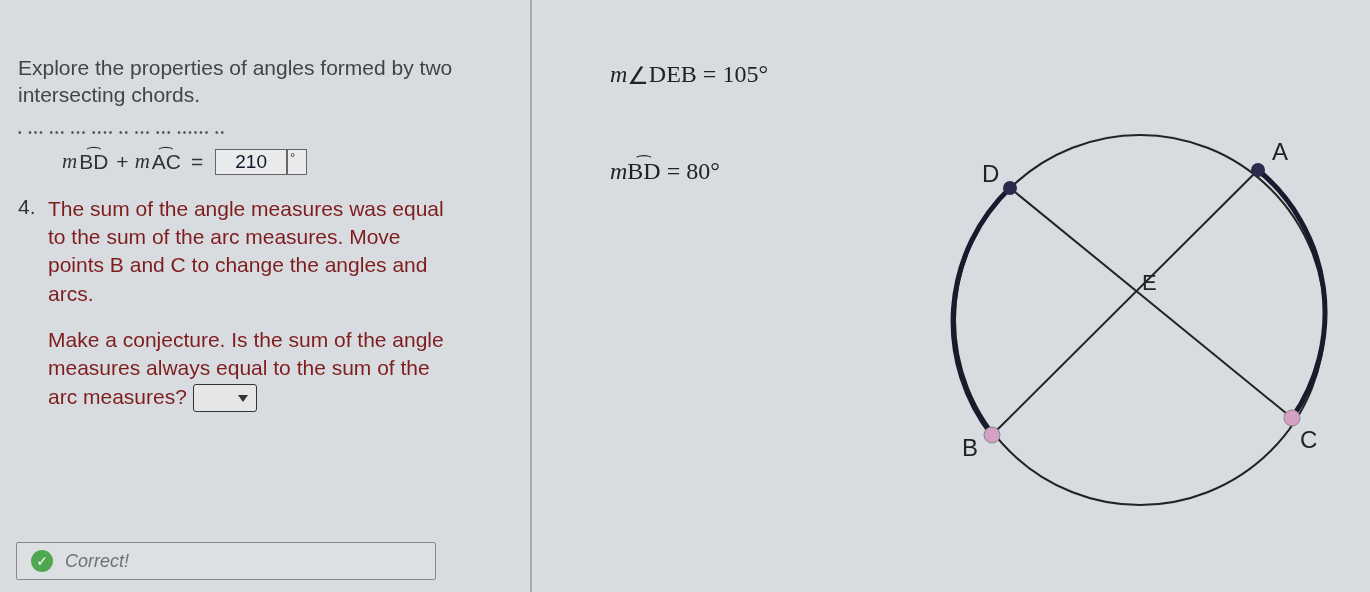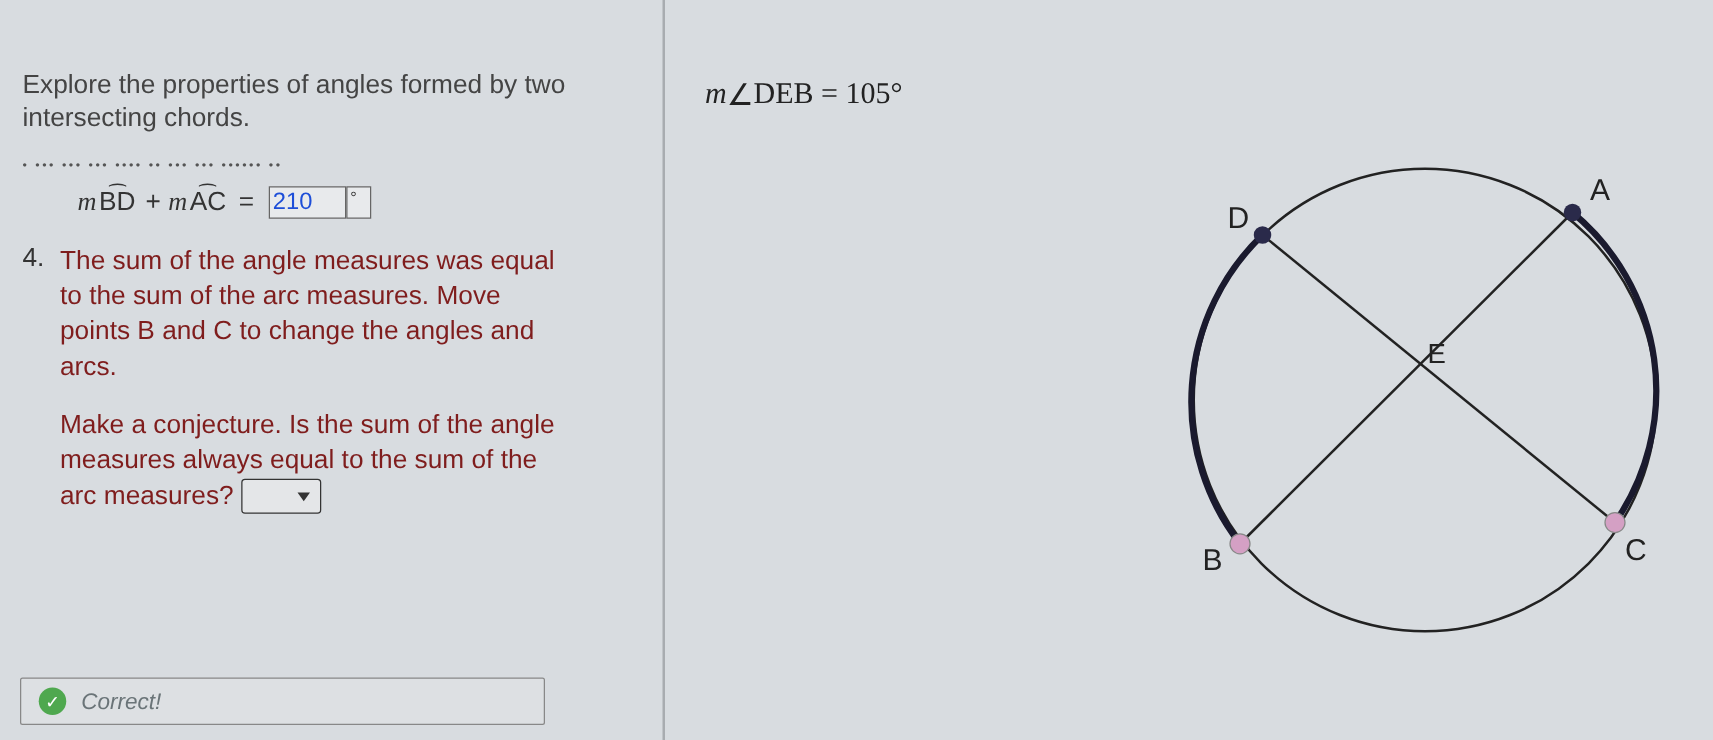--- a/index.html
+++ b/index.html
@@ -55,28 +55,28 @@
       position: absolute;
       top: -12px;
       left: 50%;
       transform: translateX(-50%) scaleX(1.6);
       font-size: 16px;
       color: #333;
     }
     .input-box {
       border: 1px solid #666;
       background: #e8eaec;
-      padding: 2px 2px;
+      padding: 2px 19px;
       min-width: 62px;
       height: 26px;
       display: inline-flex;
       align-items: center;
       margin: 0 4px;
       font-size: 19px;
-      color: #1d4ed8;
+      color: #0f172a;
     }
     .deg-box {
       border: 1px solid #666;
       background: #e8eaec;
       padding: 0 2px;
       height: 26px;
       width: 20px;
       display: inline-flex;
       align-items: flex-start;
       font-size: 13px;
@@ -149,21 +149,21 @@
       font-style: normal;
     }
     .middle-panel {
       position: absolute;
       left: 530px;
       top: 0;
       width: 410px;
       height: 592px;
       border-left: 2px solid #a8acb0;
       padding-top: 60px;
-      padding-left: 32px;
+      padding-left: 78px;
     }
     .math-line {
       font-size: 24px;
       color: #222;
       margin-bottom: 22px;
       font-style: italic;
       font-family: 'Times New Roman', serif;
     }
     .math-line .upright {
       font-style: normal;
@@ -232,20 +232,23 @@
 <div class="feedback-bar">
   <span class="check-icon">✓</span>
   <span>Correct!</span>
 </div>
 
 <div class="middle-panel">
   <div class="math-line">
     m<span class="angle-sym">∠</span><span class="upright">DEB</span> <span class="upright">=</span> <span class="upright">105°</span>
   </div>
   <div class="gap-big"></div>
+  <div class="math-line">
+    m<span class="arc-sym">BD</span> <span class="upright">=</span> <span class="upright">80°</span>
+  </div>
 </div>
 
 <svg class="diagram" viewBox="0 0 440 420">
   <circle cx="220" cy="210" r="185" fill="none" stroke="#222" stroke-width="2"></circle>
 
   <line x1="90" y1="78" x2="372" y2="308" stroke="#222" stroke-width="2"></line>
 
   <line x1="338" y1="60" x2="72" y2="325" stroke="#222" stroke-width="2"></line>
 
   <path d="M 90 78 A 185 185 0 0 0 72 325" fill="none" stroke="#1a1a2e" stroke-width="5"></path>

